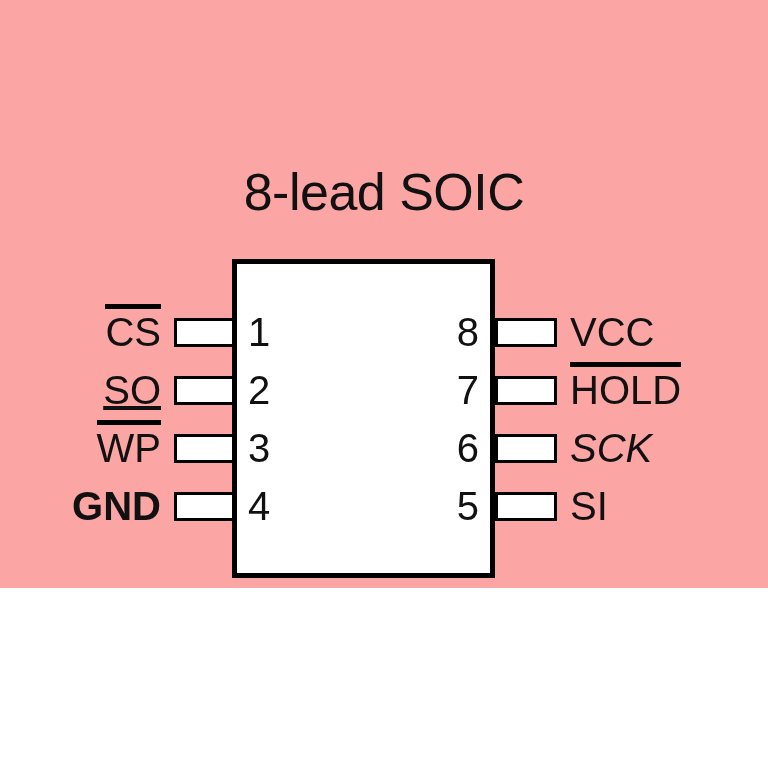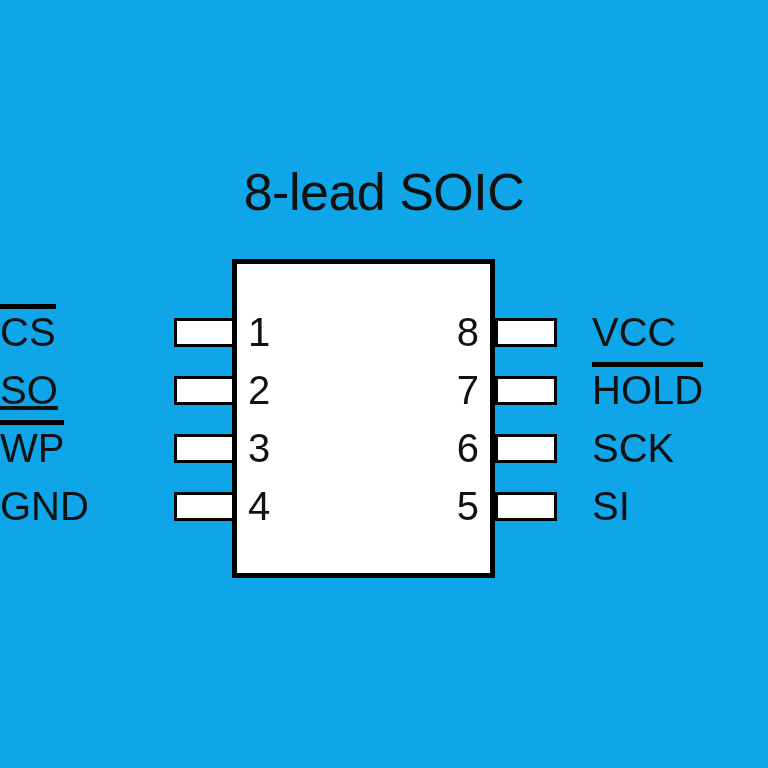--- a/index.html
+++ b/index.html
@@ -11,22 +11,22 @@
     width: 768px;
     height: 768px;
     font-family: "Liberation Sans", sans-serif;
     color: #000000;
     overflow: hidden;
   }
 
   #diagram-root {
     position: relative;
     width: 768px;
-    height: 768px;
-    background: #0ea5e9;
+    height: 588px;
+    background: #fca5a5;
   }
 
   
   .diagram-title {
     position: absolute;
     left: 0;
     top: 164px;
     width: 768px;
     text-align: center;
     font-size: 52px;
@@ -89,23 +89,24 @@
     font-size: 40px;
     line-height: 29px;
     font-weight: 400;
     color: #111111;
     white-space: nowrap;
     z-index: 4;
   }
   .pin-label.left {
     left: 0;
     width: 161px;
+    text-align: right;
   }
   .pin-label.right {
-    left: 592px;
+    left: 570px;
     text-align: right;
   }
   
   .pin-label .ovl {
     position: relative;
     display: inline-block;
   }
   .pin-label .ovl::before {
     content: "";
     position: absolute;
@@ -143,20 +144,20 @@
       <div class="pin-number left" style="top: 492px;">4</div>
       <div class="pin-number right" style="top: 318px;">8</div>
       <div class="pin-number right" style="top: 376px;">7</div>
       <div class="pin-number right" style="top: 434px;">6</div>
       <div class="pin-number right" style="top: 492px;">5</div>
     </div>
   <div id="pin-labels-layer">
       <div class="pin-label left" style="top: 318px;"><span class="ovl">CS</span></div>
       <div class="pin-label left" style="top: 376px; text-decoration: underline;">SO</div>
       <div class="pin-label left" style="top: 434px; text-decoration: underline;"><span class="ovl">WP</span></div>
-      <div class="pin-label left" style="top: 492px;">GND</div>
+      <div class="pin-label left" style="top: 492px; font-weight: bold;">GND</div>
       <div class="pin-label right" style="top: 318px;">VCC</div>
       <div class="pin-label right" style="top: 376px;"><span class="ovl">HOLD</span></div>
-      <div class="pin-label right" style="top: 434px;">SCK</div>
+      <div class="pin-label right" style="top: 434px; font-style: italic;">SCK</div>
       <div class="pin-label right" style="top: 492px;">SI</div>
     </div>
 
 </div>
 
 </body></html>

